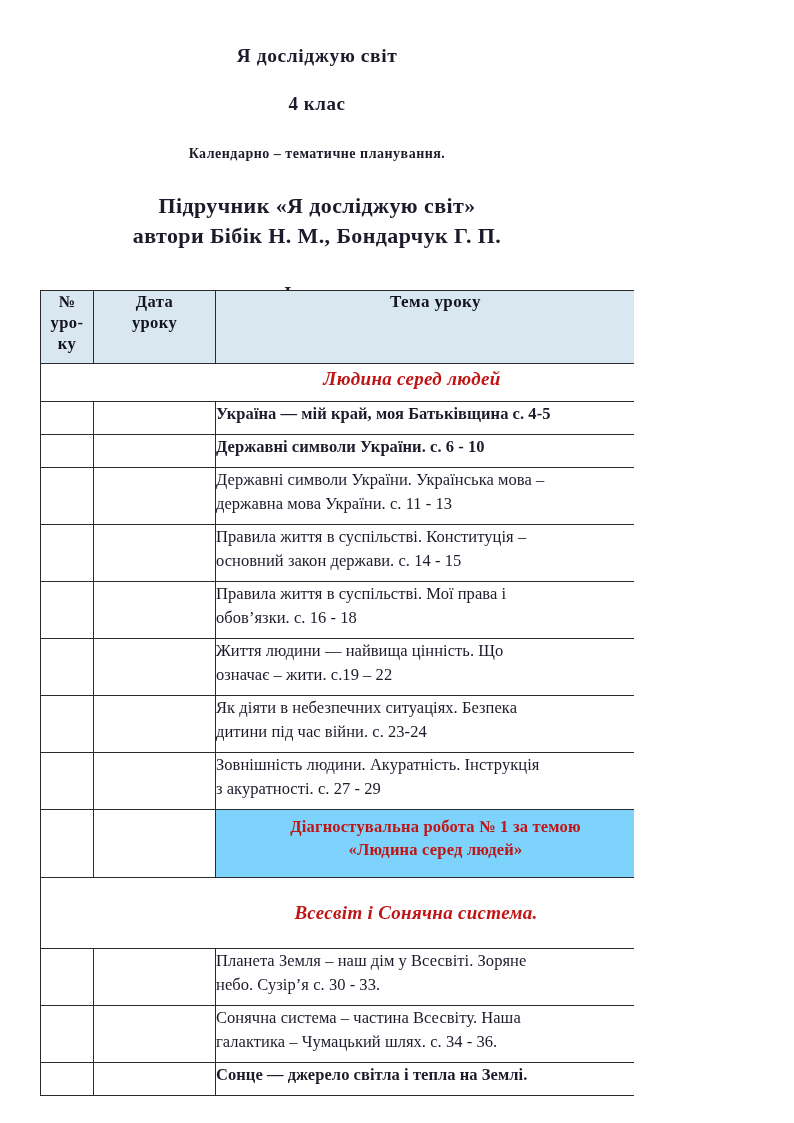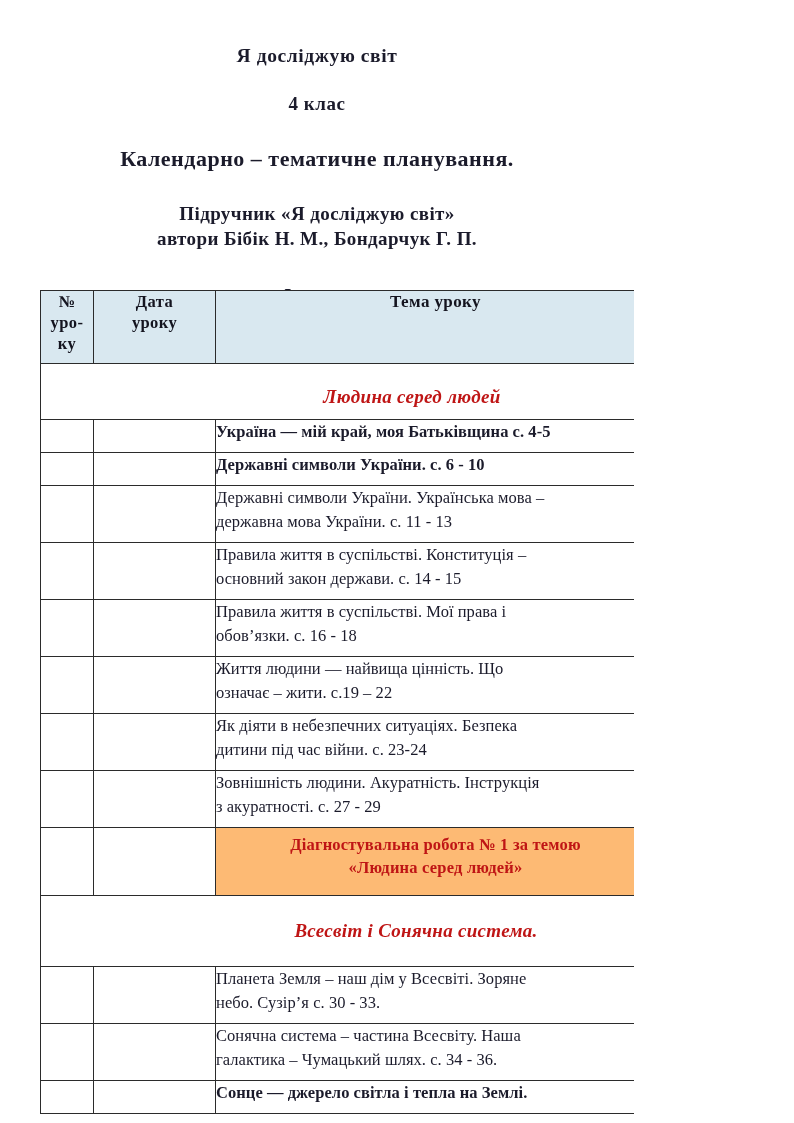--- a/index.html
+++ b/index.html
@@ -40,29 +40,29 @@
   }
   .doc-grade {
     font-size: 19px;
     font-weight: bold;
     letter-spacing: 0.5px;
     line-height: 1.2;
     margin: 0 0 30px 0;
     color: #1b1b2b;
   }
   .doc-subtitle {
-    font-size: 22px;
+    font-size: 14px;
     font-weight: bold;
     letter-spacing: 0.5px;
     line-height: 1.2;
     margin: 0 0 28px 0;
     color: #1b1b2b;
   }
   .doc-textbook {
-    font-size: 19px;
+    font-size: 22px;
     font-weight: bold;
     letter-spacing: 0.4px;
     line-height: 1.35;
     margin: 0 0 34px 0;
     color: #1b1b2b;
   }
   .doc-textbook .line {
     display: block;
   }
   .doc-semester {
@@ -111,21 +111,21 @@
     height: 72px;
     color: #14141f;
   }
   thead th.th-topic {
     font-size: 17px;
   }
 
   
   tr.section-row td {
     text-align: center;
-    padding: 22px 0 11px 0;
+    padding: 4px 0 11px 0;
   }
   tr.section-row.tall td {
     padding: 24px 0 24px 8px;
   }
   .section-title {
     display: inline-block;
     font-style: italic;
     font-weight: bold;
     font-size: 19px;
     letter-spacing: 0.3px;
@@ -145,21 +145,21 @@
     line-height: 1.46;
     letter-spacing: 0.05px;
     color: #1b1b2b;
   }
   td.cell-topic .txt {
     display: block;
   }
 
   
   tr.diagnostic-row td.cell-topic {
-    background: #fdba74;
+    background: #7dd3fc;
     text-align: center;
     font-weight: bold;
     color: #bf1515;
     font-size: 16.5px;
     line-height: 1.42;
     letter-spacing: 0.2px;
     padding: 5px 4px 6px 4px;
   }
   tr.diagnostic-row td.cell-topic .txt {
     display: block;

